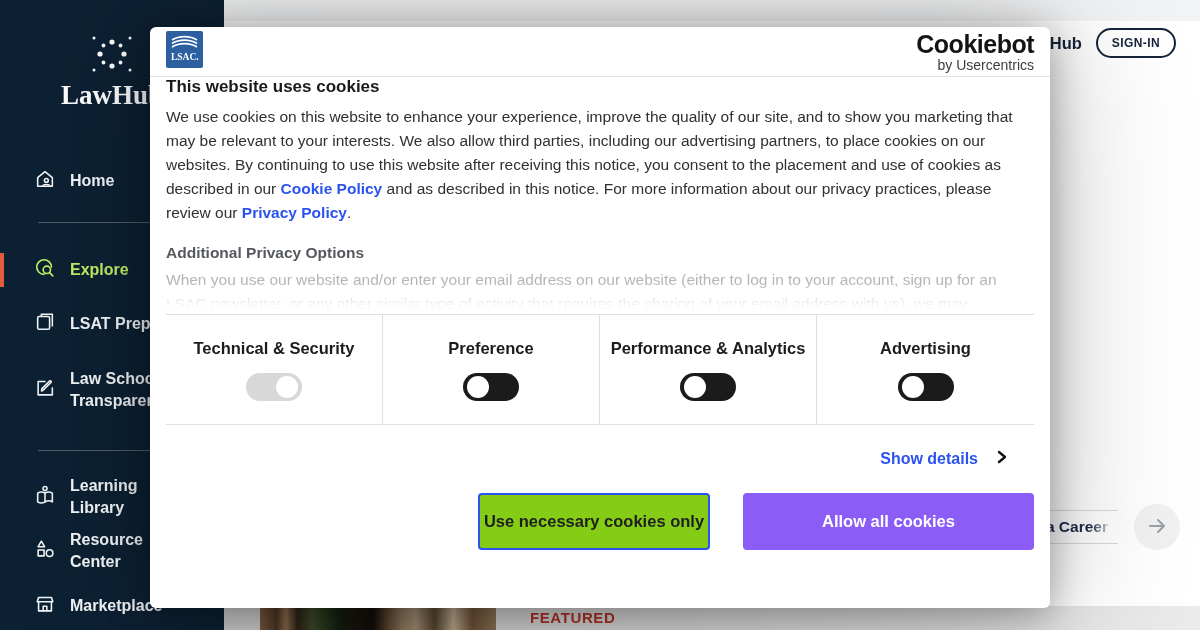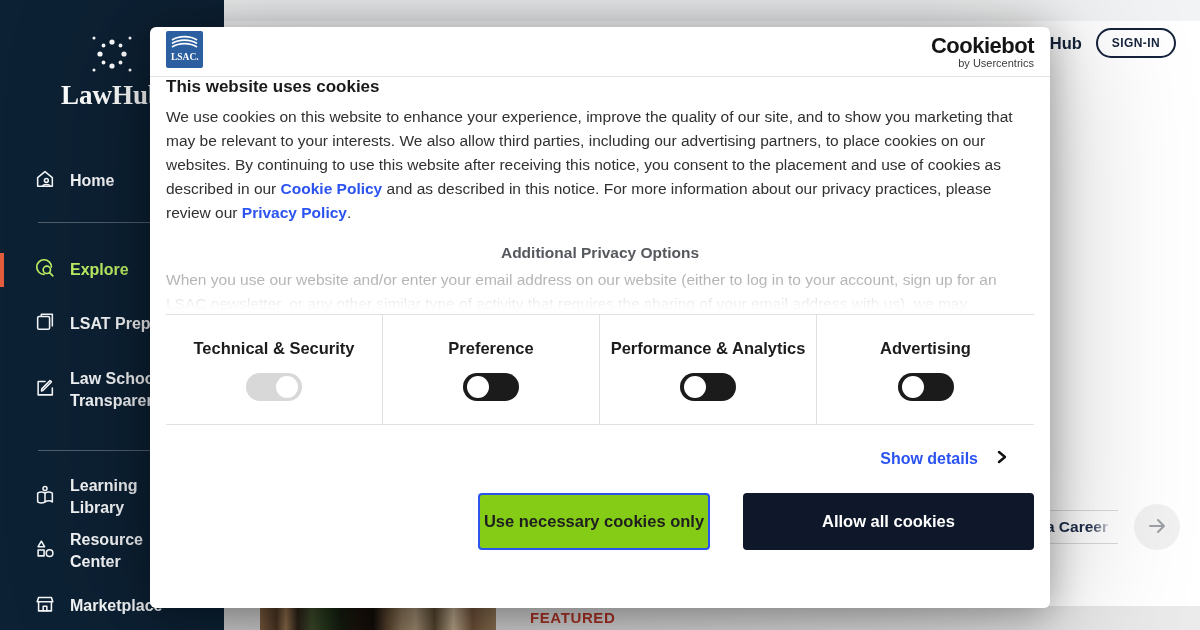--- a/index.html
+++ b/index.html
@@ -46,27 +46,27 @@
   .active-bar { position:absolute; left:0; top:253px; width:4px; height:34px; background:#E25C3D; }
   .divider { position:absolute; left:38px; right:0; height:1px; background:rgba(255,255,255,.28); }
 
   
   .modal { position:absolute; left:150px; top:27px; width:900px; height:581px; background:#fff;
            border-radius:6px; z-index:20;
            box-shadow:0 6px 40px rgba(0,0,0,.35), 0 0 140px rgba(0,0,0,.25); }
   .modal-header { height:50px; border-bottom:1px solid #e2e2e2; display:flex; align-items:center;
                   justify-content:space-between; padding:0 16px; }
   .cookiebot { text-align:right; line-height:1; }
-  .cookiebot-name { font-size:22px; font-weight:800; letter-spacing:-.5px; color:#141414;margin-left:27px; }
-  .cookiebot-byline { font-size:11px; color:#3c3c3c; margin-top:1px; }
+  .cookiebot-name { font-size:25px; font-weight:800; letter-spacing:-.5px; color:#141414;margin-left:27px; }
+  .cookiebot-byline { font-size:14px; color:#3c3c3c; margin-top:1px; }
   .modal-body { padding:0 16px; }
   .cb-title { font-size:17px; font-weight:700; color:#1a1a1a; }
   .cb-text { margin-top:8px; font-size:15.5px; line-height:24px; color:#303030; }
   .cb-link { color:#2B53F0; font-weight:700; text-decoration:none; cursor:pointer; }
-  .apo-title { margin-top:19px; font-size:15.5px; font-weight:700; color:#55595e;text-align:center; }
+  .apo-title { margin-top:19px; font-size:15.5px; font-weight:700; color:#55595e; }
   .apo-faded { position:relative; margin-top:6px; height:46px; overflow:hidden;
                font-size:15.5px; line-height:24px; color:#b5b5b5; }
   .apo-overlay { position:absolute; left:0; right:0; top:14px; bottom:0;
                  background:linear-gradient(180deg, rgba(255,255,255,0), rgba(255,255,255,.92) 75%, #fff); }
   .toggles { border-top:1px solid #e0e0e0; border-bottom:1px solid #e0e0e0; height:111px;
              display:grid; grid-template-columns:repeat(4,1fr); }
   .toggle-cell { border-right:1px solid #e0e0e0; display:flex; flex-direction:column;
                  align-items:center; justify-content:center; gap:15px; }
   .toggle-cell:last-child { border-right:none; }
   .toggle-label { font-size:16.5px; font-weight:700; color:#1c1c1c; }
@@ -76,21 +76,21 @@
   .switch.locked .knob { right:4px; }
   .switch.on { background:#1b1b1b; }
   .switch.on .knob { left:4px; }
   .details-row { margin-top:25px; display:flex; justify-content:flex-end;
                  gap:18px; padding-right:26px; height:22px; }
   .show-details { font-size:16px; font-weight:700; color:#2B53F0; cursor:pointer; }
   .modal-footer { margin-top:21px; display:flex; justify-content:flex-end; gap:33px; }
   .btn { height:57px; border-radius:4px; font-family:"Liberation Sans", sans-serif;
          font-size:16.5px; font-weight:700; cursor:pointer; }
   .btn-necessary { width:232px; background:#84cc16; border:2px solid #2B53F0; color:#1f1f1f; }
-  .btn-allow { width:291px; background:#0f172a; border:none; color:#fff; }
+  .btn-allow { width:291px; background:#8b5cf6; border:none; color:#fff; }
 </style>
 </head>
 <body>
 
 <div class="page">
 
   <div class="topstrip"></div>
   <div class="appbar">
     <span class="appbar-brand">LawHub</span>
     <button class="signin-btn">SIGN-IN</button>

